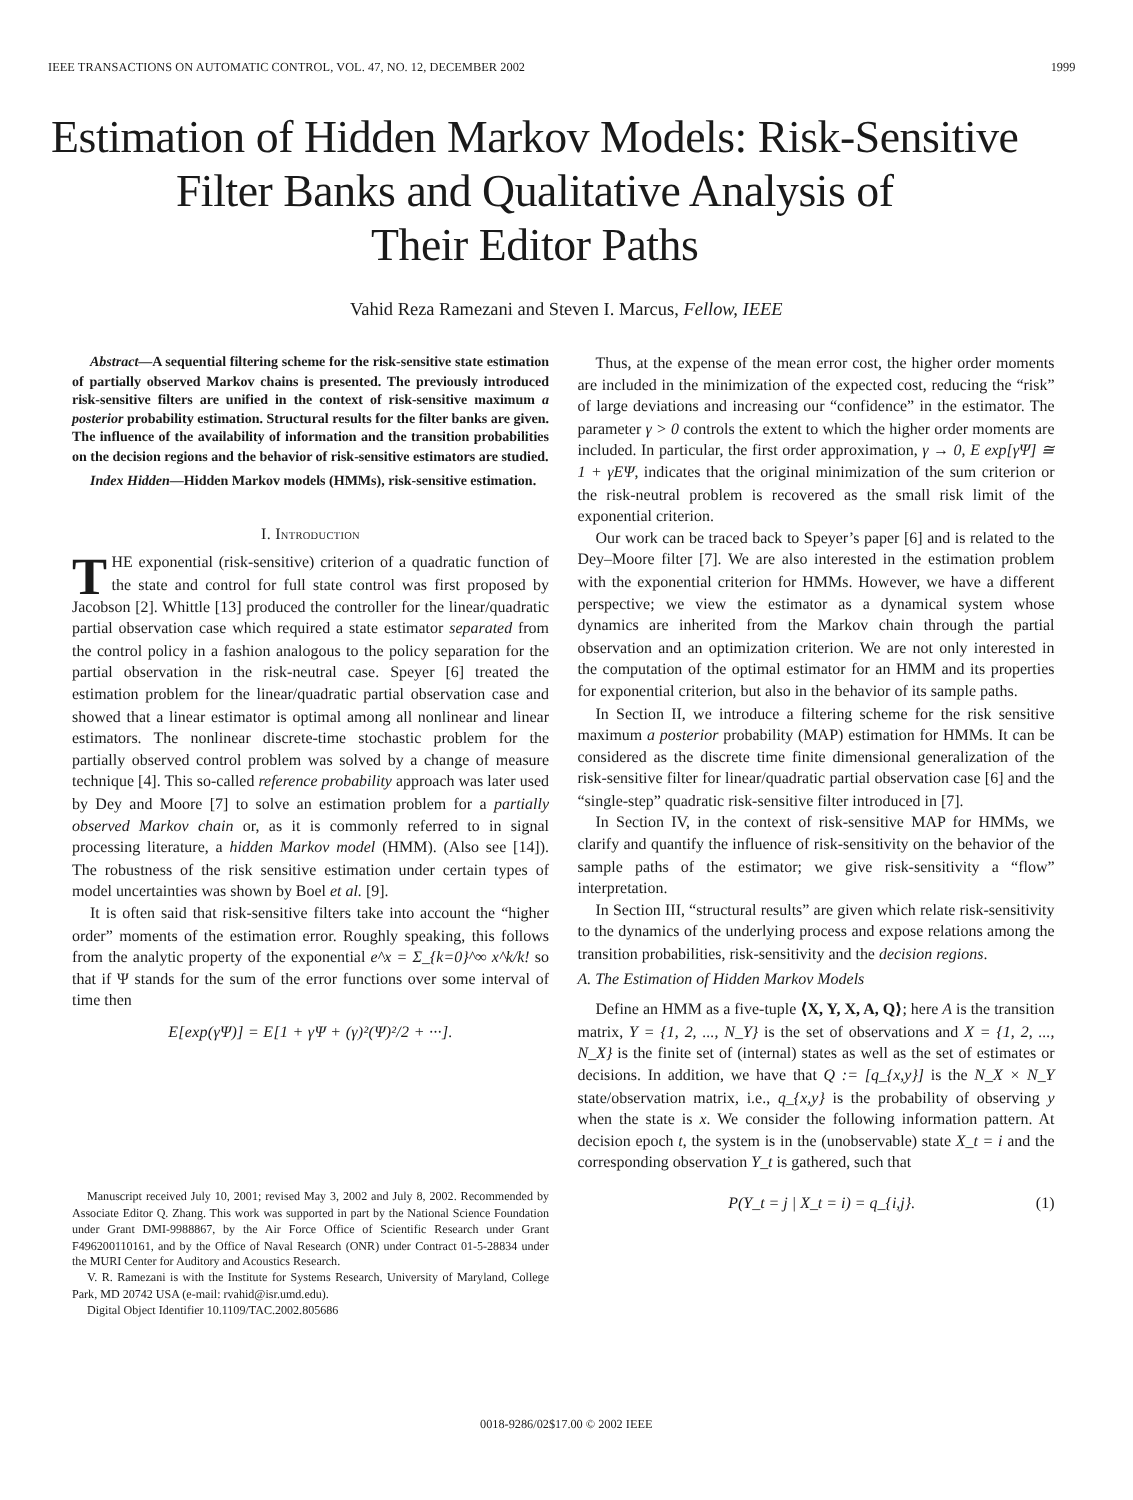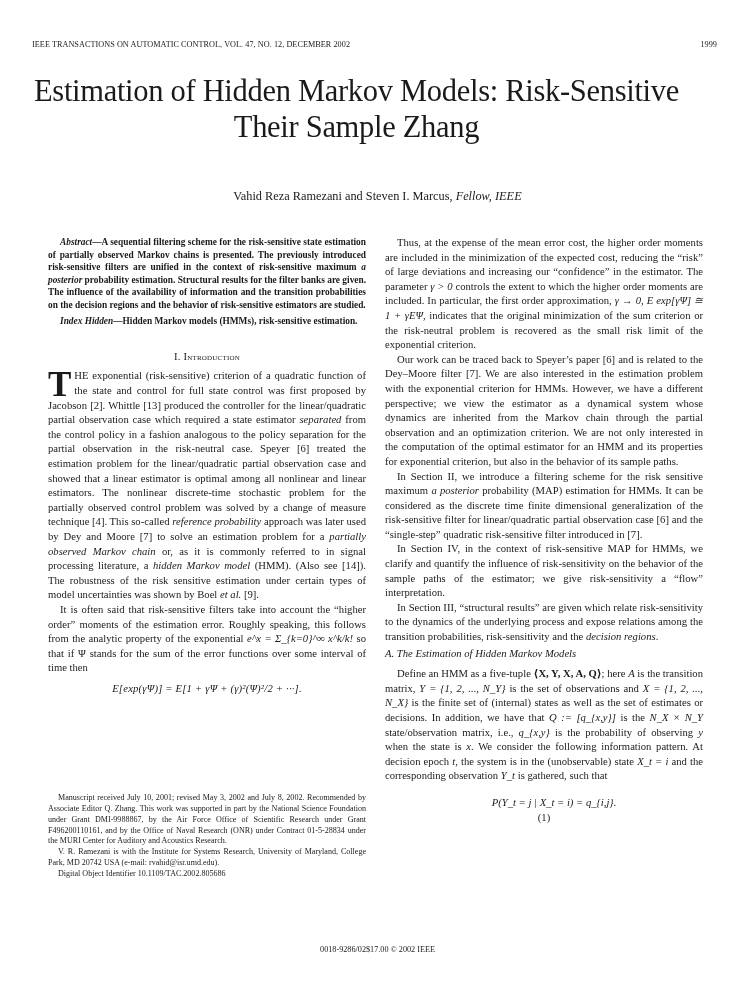--- a/index.html
+++ b/index.html
@@ -2,21 +2,21 @@
 <html><head>
 <meta charset="utf-8">
 <style>
   * { margin: 0; padding: 0; box-sizing: border-box; }
   html, body { width: 755px; height: 1000px; background: #ffffff; overflow: hidden; }
   body { font-family: "Liberation Serif", "DejaVu Serif", serif; color: #1a1a1a; position: relative; }
 
   .running-head { position: absolute; top: 40px; left: 32px; right: 38px; display: flex; justify-content: space-between; font-size: 8.2px; letter-spacing: 0.05px; }
 
   .title { position: absolute; top: 73px; left: 0; width: 713px; text-align: center; font-size: 30.5px; line-height: 36px; font-weight: normal; letter-spacing: -0.3px; }
-  .authors { position: absolute; top: 189px; left: 0; width: 755px; text-align: center; font-size: 12.3px; }
+  .authors { position: absolute; top: 199px; left: 0; width: 755px; text-align: center; font-size: 12.3px; }
   .authors i { font-style: italic; }
 
   .col { position: absolute; width: 318px; font-size: 10.65px; line-height: 14.6px; text-align: justify; hyphens: manual; }
   .col-left { left: 48px; top: 236px; }
   .col-right { left: 385px; top: 236px; }
 
   .abstract { font-weight: bold; font-size: 9.35px; line-height: 12.55px; text-indent: 12px; }
   .abstract i { font-weight: bold; font-style: italic; }
   .index-terms { font-weight: bold; font-size: 9.35px; line-height: 12.55px; text-indent: 12px; margin-top: 4px; }
   .index-terms i { font-style: italic; }
@@ -31,36 +31,37 @@
 
   .equation { text-align: center; margin: 6px 0 4px 0; font-style: italic; letter-spacing: 0.2px; }
   .math { font-style: italic; }
   .bold-math { font-weight: bold; font-style: normal; }
 
   .footnote { position: absolute; left: 48px; top: 793px; width: 318px; font-size: 8.05px; line-height: 10.85px; text-align: justify; }
   .footnote p { text-indent: 10px; }
 
   .subsection { font-style: italic; margin: 2px 0 6px 0; }
 
-  .eq-numbered { display: flex; justify-content: space-between; align-items: center; margin-top: 12px; flex-direction: column; }
+  .eq-numbered { display: flex; justify-content: space-between; align-items: center; margin-top: 12px; }
   .eq-numbered .eq { flex: 1; text-align: center; font-style: italic; padding-left: 20px; }
 
   .bottom-copyright { position: absolute; top: 945px; left: 0; width: 755px; text-align: center; font-size: 8.2px; }
 </style>
 </head>
 <body>
 
 <div class="running-head">
   <span>IEEE TRANSACTIONS ON AUTOMATIC CONTROL, VOL. 47, NO. 12, DECEMBER 2002</span>
   <span>1999</span>
 </div>
 
 <h1 class="title">
   <div>Estimation of Hidden Markov Models: Risk-Sensitive</div>
-  <div>Their Sample Zhang</div>
+  <div>Filter Banks and Qualitative Analysis of</div>
+  <div>Their Editor Paths</div>
 </h1>
 
 <div class="authors">
   <span>Vahid Reza Ramezani and Steven I. Marcus, </span><i>Fellow, IEEE</i>
 </div>
 
 <div class="col col-left">
   <p class="abstract"><i>Abstract</i><span>—A sequential filtering scheme for the risk-sensitive state estimation of partially observed Markov chains is presented. The previously introduced risk-sensitive filters are unified in the context of risk-sensitive maximum </span><i style="font-weight:bold">a posterior</i><span> probability estimation. Structural results for the filter banks are given. The influence of the availability of information and the transition probabilities on the decision regions and the behavior of risk-sensitive estimators are studied.</span></p>
 
   <p class="index-terms"><i>Index Hidden</i><span>—Hidden Markov models (HMMs), risk-sensitive estimation.</span></p>

